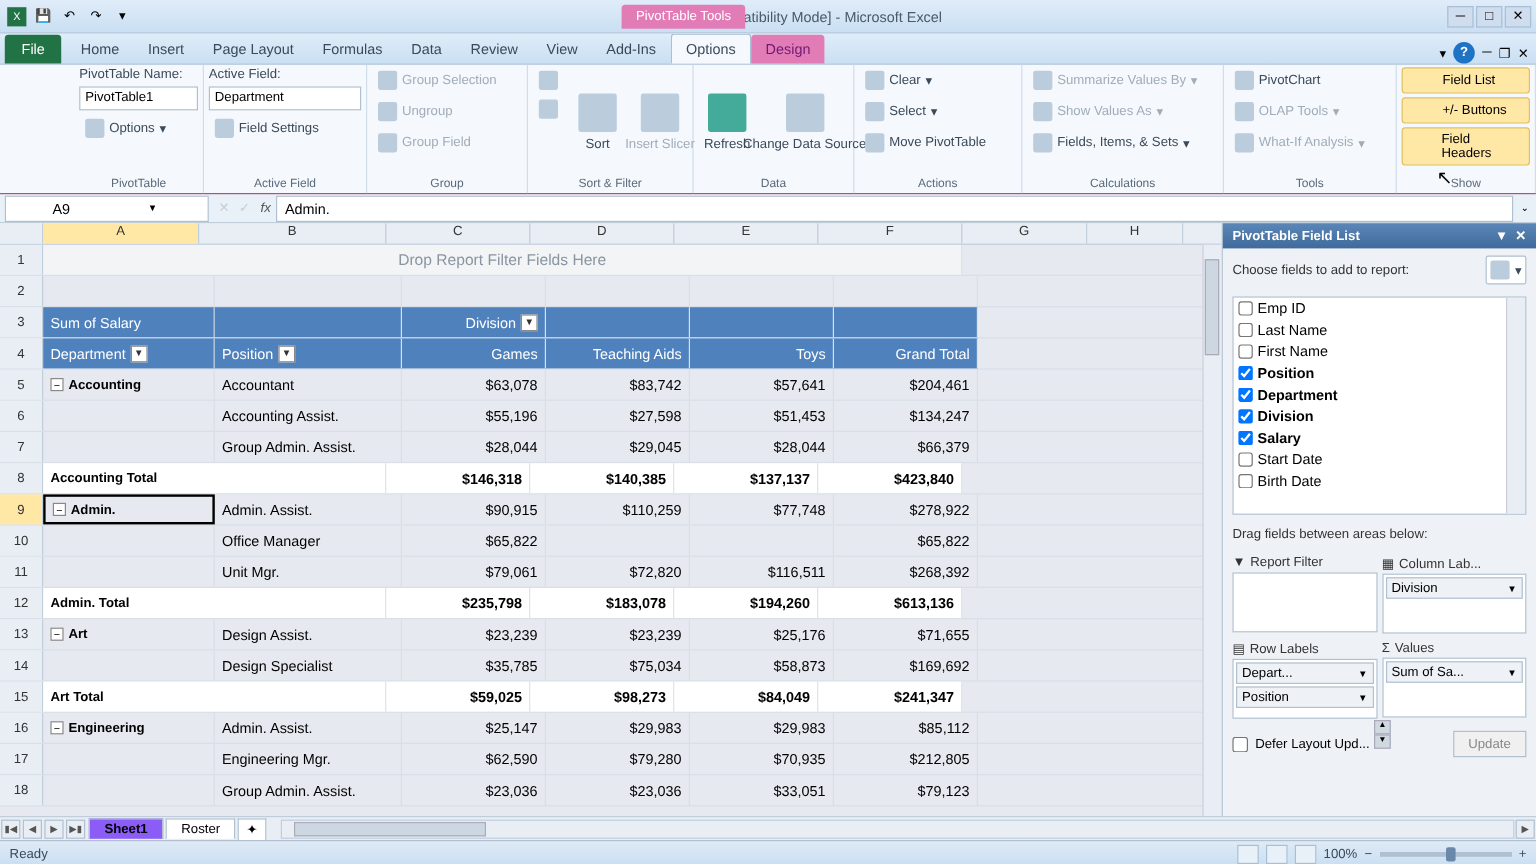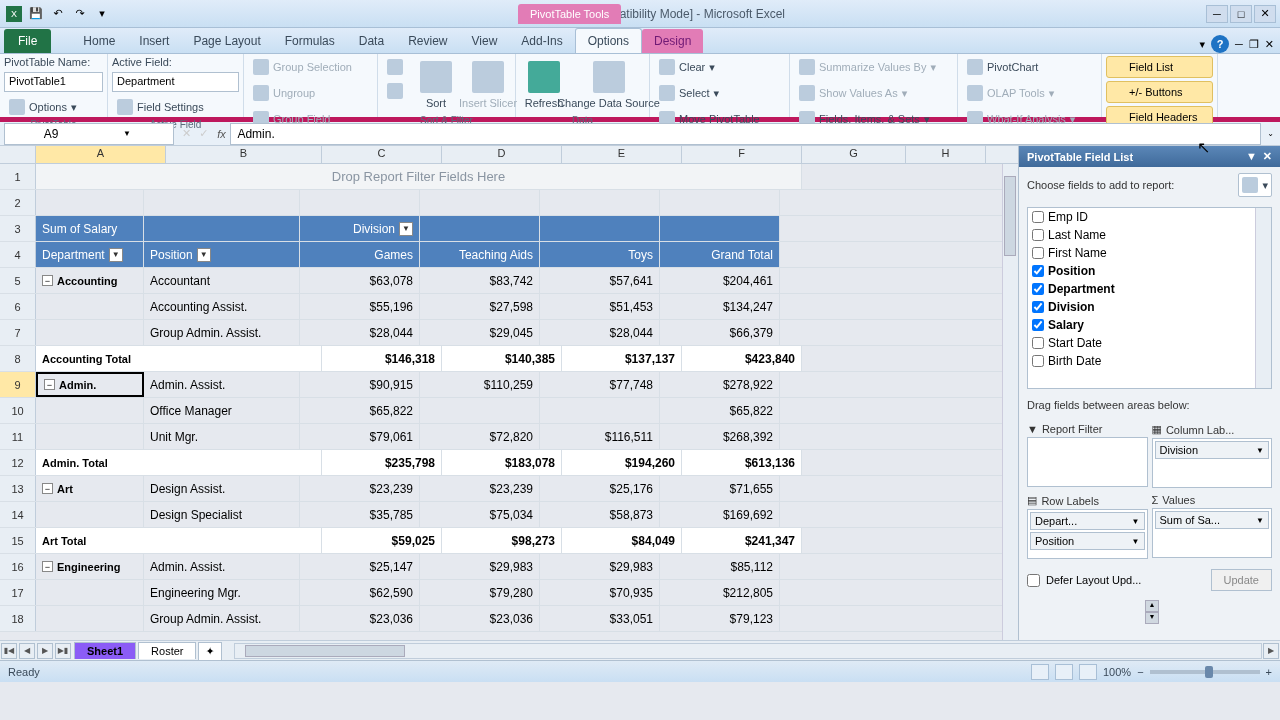--- a/index.html
+++ b/index.html
@@ -7,39 +7,39 @@
 
 .titlebar{height:28px;background:linear-gradient(#e0ecf9,#c9dff3);display:flex;align-items:center;padding:0 4px;border-bottom:1px solid #a8bfd6;}
 .titlebar .qat{display:flex;gap:2px;align-items:center;}
 .qat-btn{width:20px;height:20px;display:flex;align-items:center;justify-content:center;border-radius:2px;}
 .title-text{flex:1;text-align:center;color:#4b5a6a;font-size:12px;}
 .pt-tools{background:#e27cb6;color:#fff;padding:4px 12px;font-size:11px;border-radius:3px 3px 0 0;margin-right:auto;margin-left:-120px;}
 .win-btns{display:flex;gap:2px;}
 .win-btn{width:22px;height:18px;background:#d0ddee;border:1px solid #a8bfd6;display:flex;align-items:center;justify-content:center;}
 
 .ribbon-tabs{height:26px;background:linear-gradient(#e0ecf9,#c9dff3);display:flex;align-items:flex-end;padding-left:4px;border-bottom:1px solid #a8bfd6;}
-.file-tab{background:#217346;color:#fff;padding:5px 14px;font-size:12px;border-radius:3px 3px 0 0;margin-right:20px;}
+.file-tab{background:#217346;color:#fff;padding:5px 14px;font-size:12px;border-radius:3px 3px 0 0;margin-right:4px;}
 .rtab{padding:5px 12px;font-size:12px;color:#3a4a5a;border-radius:3px 3px 0 0;cursor:pointer;}
 .rtab.active{background:#f5f9fd;border:1px solid #a8bfd6;border-bottom:none;}
 .ctx-tab{background:#e27cb6;color:#fff;border-radius:3px 3px 0 0;}
 .ctx-tab.active{background:#f5f9fd;color:#3a4a5a;border:1px solid #a8bfd6;border-bottom:none;}
 .ribbon-right{margin-left:auto;display:flex;gap:6px;align-items:center;padding-right:6px;}
 .help-circle{width:18px;height:18px;border-radius:50%;background:#1e73c4;color:#fff;display:flex;align-items:center;justify-content:center;font-weight:bold;}
 
-.ribbon{height:68px;background:#f5f9fd;display:flex;border-bottom:5px solid #be185d;}
+.ribbon{height:108px;background:#f5f9fd;display:flex;border-bottom:1px solid #be185d;justify-content:flex-end;}
 .rgroup{border-right:1px solid #d0ddea;display:flex;flex-direction:column;justify-content:space-between;padding:2px 4px 1px;}
 .rgroup-body{display:flex;gap:4px;flex:1;}
 .rgroup-label{text-align:center;color:#5a6a7a;font-size:10px;padding:1px 0;}
 .rbtn{display:flex;align-items:center;gap:4px;padding:2px 4px;color:#3a4a5a;white-space:nowrap;border:1px solid transparent;border-radius:2px;}
 .rbtn.disabled{color:#a0adb9;}
 .rbtn.large{flex-direction:column;justify-content:center;text-align:center;padding:4px 6px;min-width:48px;}
 .rbtn .ico{width:16px;height:16px;display:inline-block;background:#bcd;border-radius:2px;}
 .rbtn.large .ico{width:32px;height:32px;}
 .stack{display:flex;flex-direction:column;gap:2px;}
-.show-btn{background:#ffe8a6;border:1px solid #e0c060;border-radius:3px;padding:3px 8px;display:flex;align-items:center;gap:0;}
+.show-btn{background:#ffe8a6;border:1px solid #e0c060;border-radius:3px;padding:3px 8px;display:flex;align-items:center;gap:11px;}
 
 .fbar{height:24px;background:#e8f0f8;display:flex;align-items:center;border-bottom:1px solid #c0cddb;}
 .namebox{width:170px;height:22px;background:#fff;border:1px solid #b0c0d0;margin:0 4px;display:flex;align-items:center;padding:0 8px;justify-content:center;}
 .namebox span{flex:1;text-align:center;font-size:12px;}
 .fx{width:18px;text-align:center;color:#555;font-style:italic;}
 .formula-input{flex:1;background:#fff;border:1px solid #b0c0d0;height:22px;padding:0 6px;display:flex;align-items:center;font-size:12px;}
 
 .work{display:flex;height:494px;}
 .grid-wrap{flex:1;display:flex;flex-direction:column;overflow:hidden;position:relative;}
 .colhead{display:flex;background:#e8eef4;border-bottom:1px solid #c0cddb;height:18px;}
@@ -48,21 +48,21 @@
 .ch.A{width:130px;background:#ffe8a6;}
 .ch.B{width:156px;}
 .ch.C,.ch.D,.ch.E,.ch.F{width:120px;}
 .ch.G{width:104px;}
 .ch.H{width:80px;}
 .rows{flex:1;overflow:hidden;}
 .row{display:flex;height:26px;border-bottom:1px solid #d8dfe6;}
 .rh{width:36px;background:#e8eef4;border-right:1px solid #c0cddb;text-align:center;font-size:11px;color:#333;display:flex;align-items:center;justify-content:center;}
 .rh.sel{background:#ffe8a6;}
 .cell{border-right:1px solid #d8dfe6;display:flex;align-items:center;padding:0 6px;font-size:12px;color:#000;}
-.cA{width:108px;}.cB{width:156px;}.cC,.cD,.cE,.cF{width:120px;justify-content:flex-end;}
+.cA{width:143px;}.cB{width:156px;}.cC,.cD,.cE,.cF{width:120px;justify-content:flex-end;}
 .dropzone{background:#f2f4f6;color:#8a95a2;justify-content:center;font-size:13px;}
 .pthead{background:#4f81bd;color:#fff;font-weight:normal;}
 .pthead .dd{width:14px;height:14px;background:#fff;border:1px solid #888;margin-left:4px;display:inline-flex;align-items:center;justify-content:center;font-size:8px;color:#333;}
 .subtotal{background:#ffffff;font-weight:bold;}
 .selected{border:2px solid #000;}
 .exp-btn{width:11px;height:11px;border:1px solid #888;margin-right:4px;display:inline-flex;align-items:center;justify-content:center;font-size:9px;background:#fff;}
 
 .fieldpane{width:262px;background:#eef2f6;border-left:1px solid #b0c0d0;display:flex;flex-direction:column;}
 .fp-title{background:linear-gradient(#5b87b8,#3f6a9a);color:#fff;padding:4px 8px;display:flex;align-items:center;justify-content:space-between;font-weight:bold;font-size:12px;}
 .fp-section{padding:6px 8px;color:#333;}

